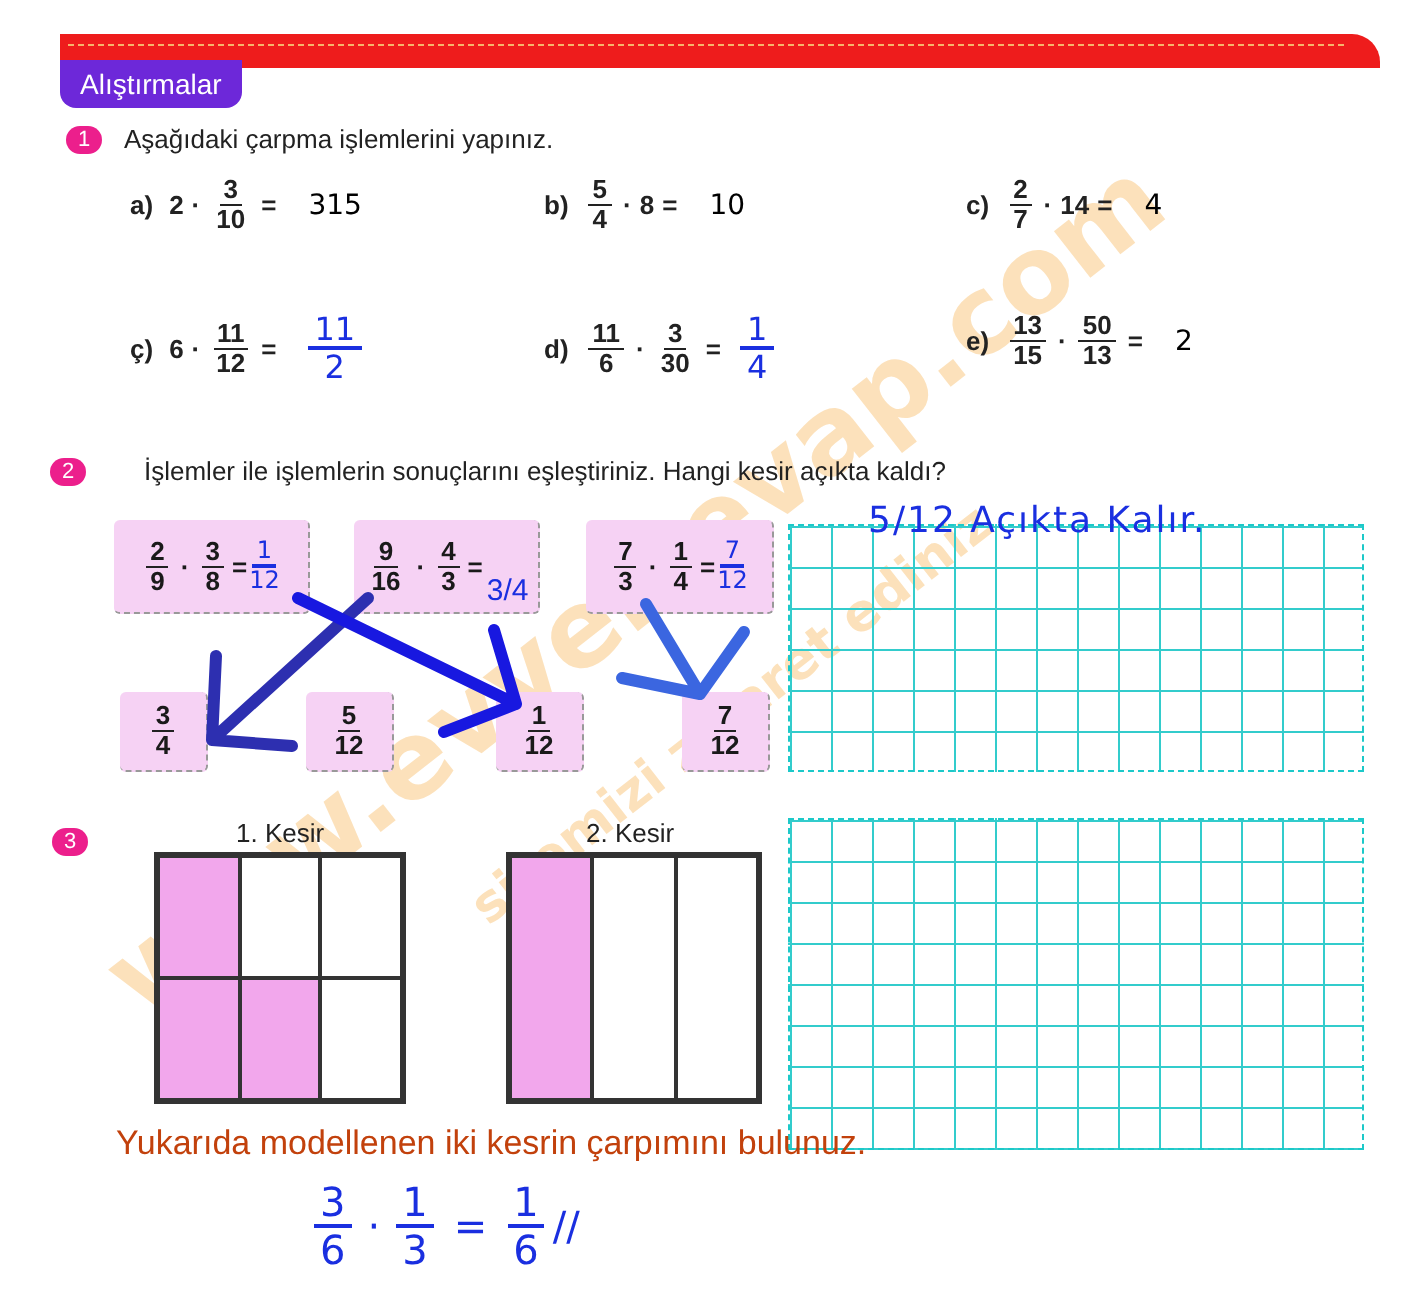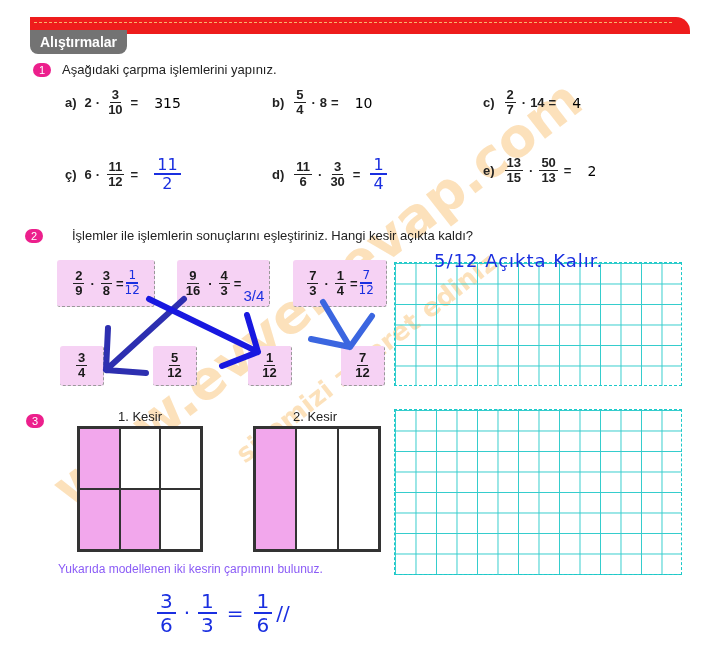--- a/index.html
+++ b/index.html
@@ -1,21 +1,21 @@
 <!DOCTYPE html>
 <html><head>
 <meta charset="utf-8">
 <style>
   * { box-sizing: border-box; margin: 0; padding: 0; }
   html, body { width: 712px; height: 645px; background: #ffffff; overflow: hidden; }
   body { position: relative; font-family: "Liberation Sans", "DejaVu Sans", sans-serif; color: #1a1a1a; }
 
   .red-bar { position: absolute; left: 30px; top: 17px; width: 660px; height: 17px; background: #ee1c1c; border-radius: 0 14px 0 0; }
   .red-bar .stitch { position: absolute; left: 4px; right: 18px; top: 5px; border-top: 1.5px dashed #f6b46b; }
-  .title-tab { position: absolute; left: 30px; top: 30px; height: 24px; padding: 0 10px 0 10px; background: #737373; color: #fff; font-weight: bold; font-size: 14px; line-height: 24px; border-radius: 0 0 8px 8px; }
+  .title-tab { position: absolute; left: 30px; top: 30px; height: 24px; padding: 0 10px 0 10px; background: #6d28d9; color: #fff; font-weight: normal; font-size: 14px; line-height: 24px; border-radius: 0 0 8px 8px; }
 
   .qnum { position: absolute; width: 18px; height: 14px; border-radius: 8px; background: #ec1f8c; color: #fff; font-size: 11px; text-align: center; line-height: 14px; }
   .qtext { position: absolute; font-size: 13px; color: #222; white-space: nowrap; }
 
   .expr { position: absolute; display: flex; align-items: center; font-size: 13px; font-weight: bold; color: #222; white-space: nowrap; }
   .expr .lbl { font-weight: bold; margin-right: 8px; }
   .frac { display: inline-flex; flex-direction: column; align-items: center; line-height: 14px; margin: 0 2px; }
   .frac .num { padding: 0 2px; border-bottom: 1.5px solid #222; }
   .frac .den { padding: 0 2px; }
   .op { margin: 0 4px; }
@@ -33,21 +33,21 @@
       linear-gradient(to right, #33cccc 1px, transparent 1px),
       linear-gradient(to bottom, #33cccc 1px, transparent 1px);
     background-size: 20.5px 20.5px; }
   .grid-note { position: absolute; color: #1a2fe0; font-family: "DejaVu Sans", sans-serif; font-size: 18px; white-space: nowrap; letter-spacing: 1px; }
 
   .model-label { position: absolute; font-size: 13px; color: #222; }
   .model { position: absolute; border: 2px solid #333; display: grid; }
   .cell { border: 1px solid #333; background: #fff; }
   .cell.filled { background: #f2a7ec; }
 
-  .bottom-text { position: absolute; font-size: 12px; color: #8b5cf6; white-space: nowrap; }
+  .bottom-text { position: absolute; font-size: 17px; color: #c2410c; white-space: nowrap; }
   .final { position: absolute; display: flex; align-items: center; color: #1a2fe0; font-family: "DejaVu Sans", sans-serif; font-size: 20px; }
   .final .f { display: inline-flex; flex-direction: column; align-items: center; line-height: 22px; }
   .final .f .num { border-bottom: 2px solid #1a2fe0; padding: 0 3px; }
   .final .sym { margin: 0 10px; }
 
   .watermark { position: absolute; font-family: "DejaVu Sans", sans-serif; font-weight: bold; color: rgba(245, 170, 60, 0.35); white-space: nowrap; transform-origin: left top; pointer-events: none; }
   svg.arrows { position: absolute; left: 0; top: 0; }
 </style>
 </head>
 <body>

